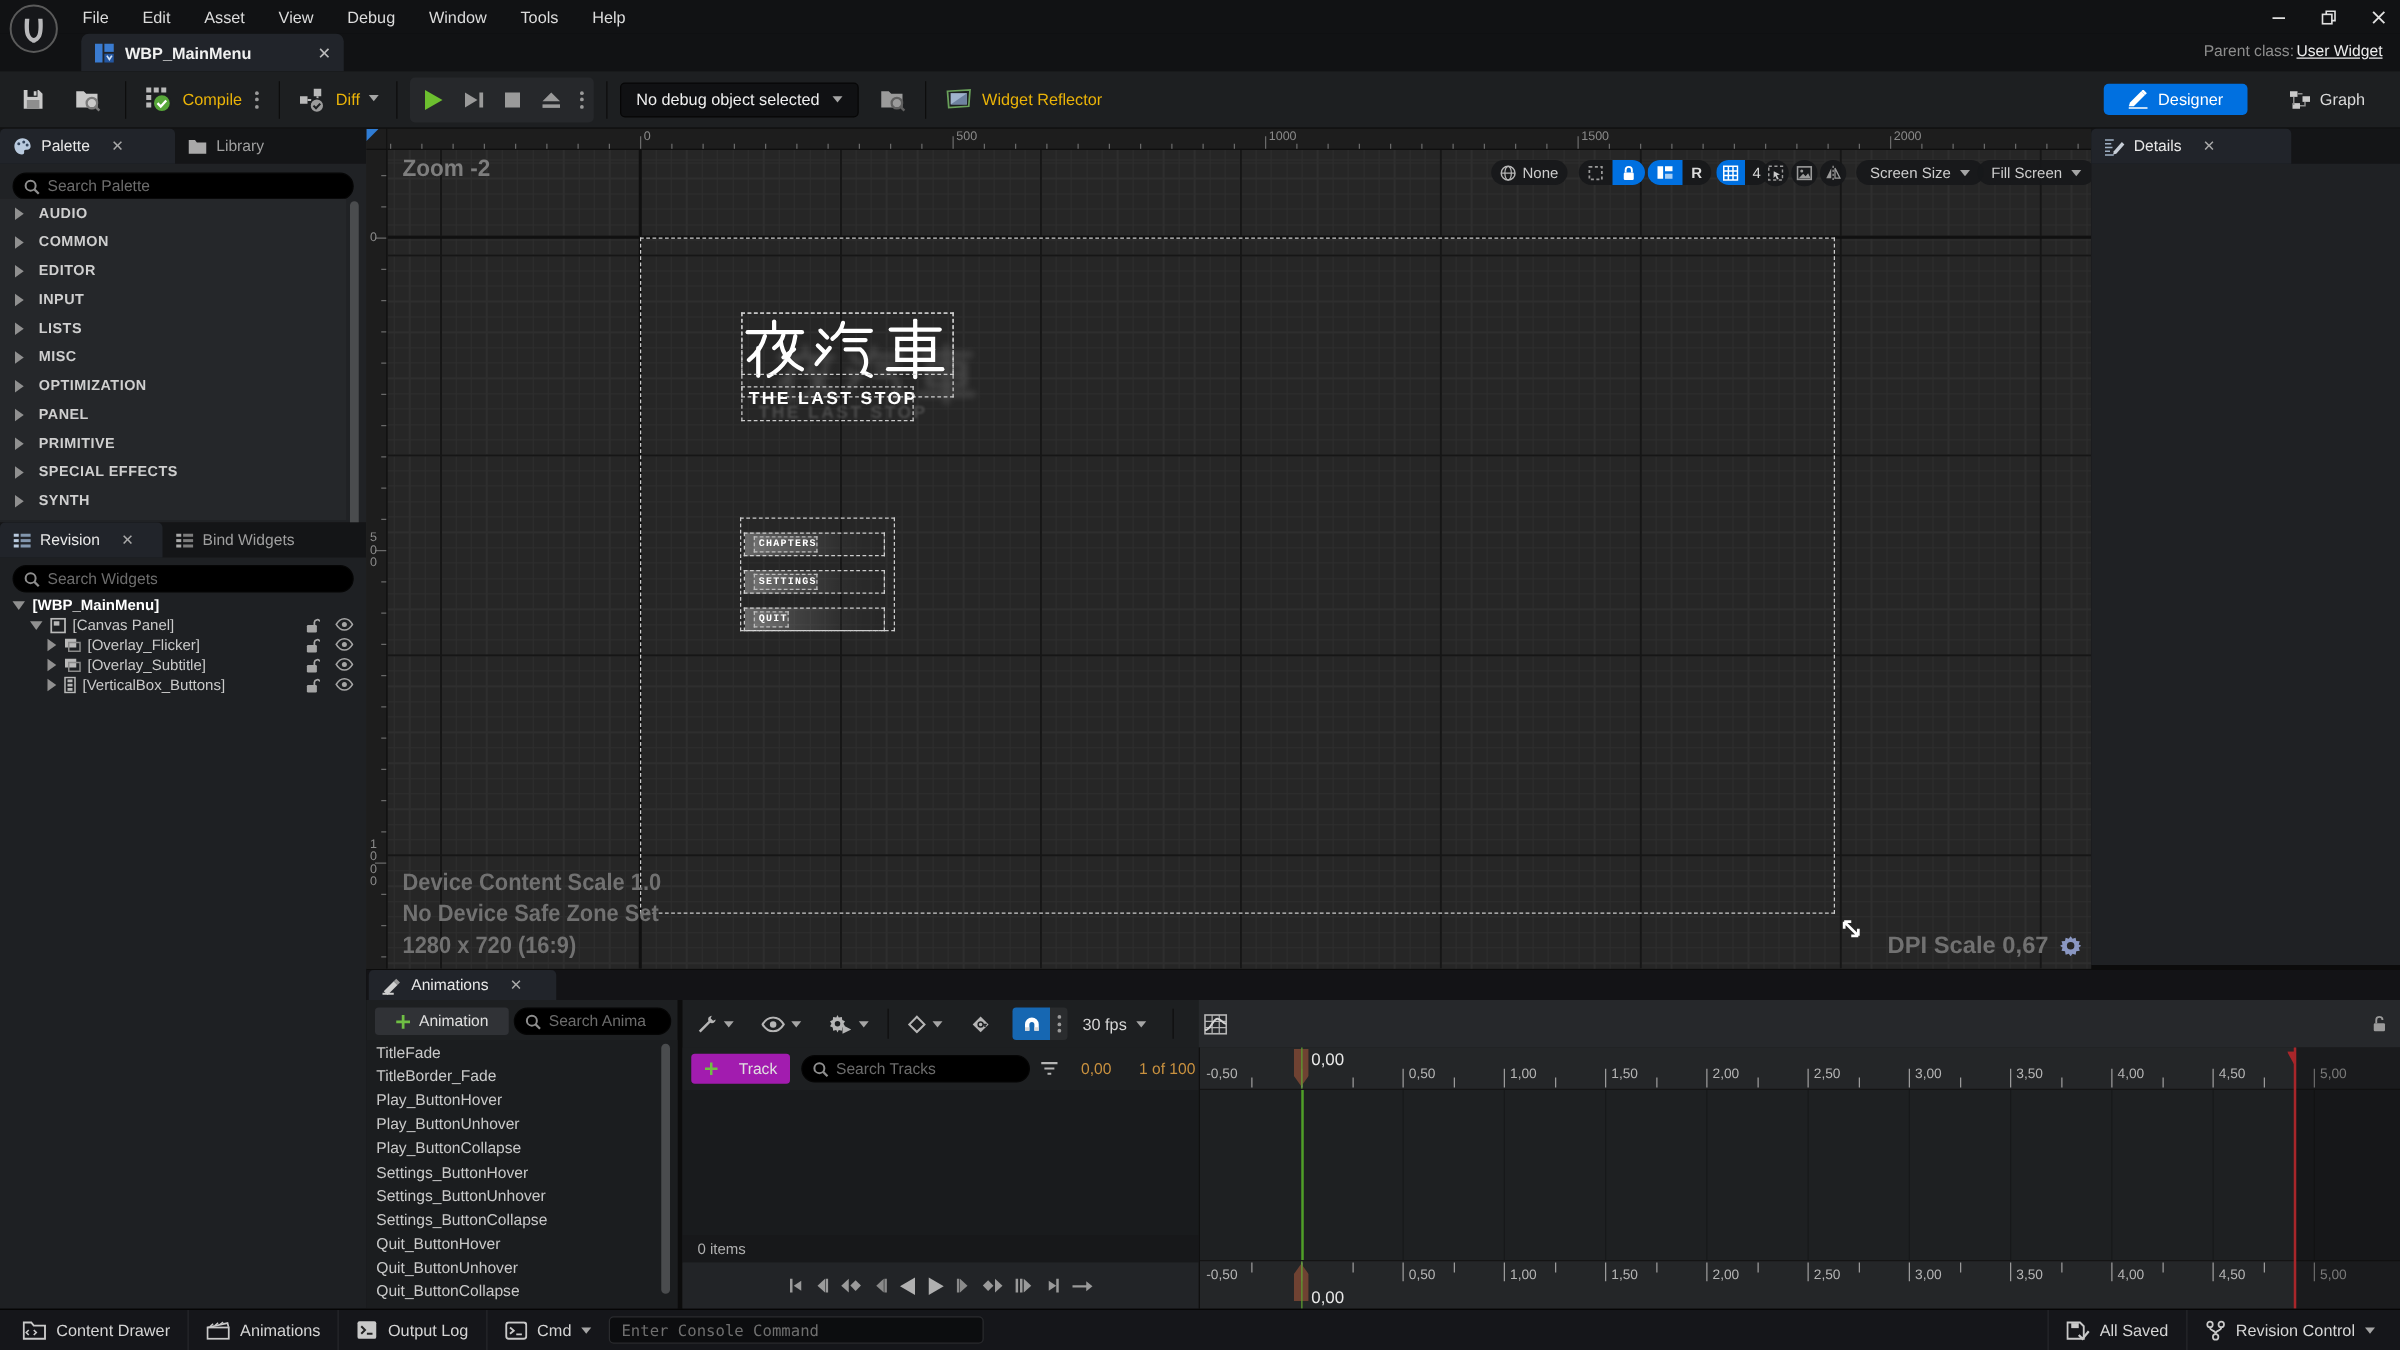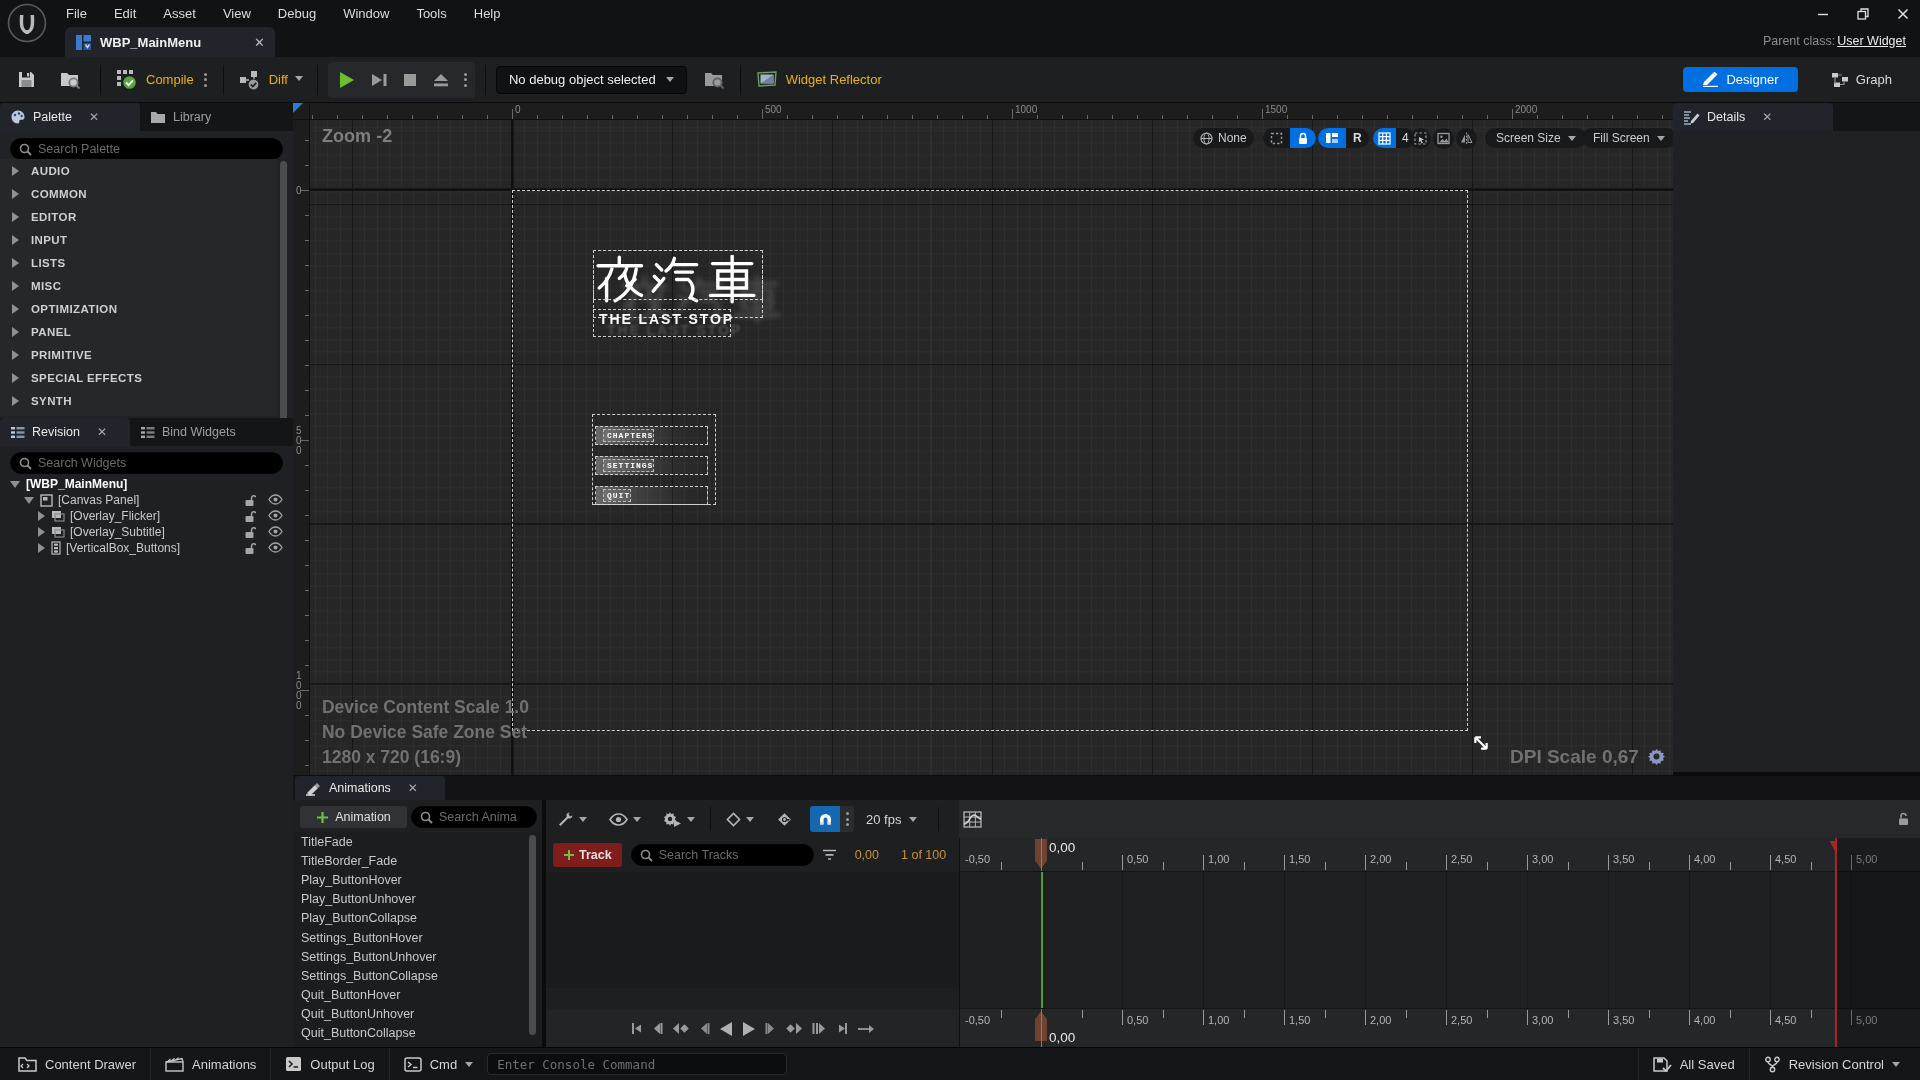--- a/index.html
+++ b/index.html
@@ -116,22 +116,22 @@
     font-size:12.5px; color:#e0e0e0; }
 
   
   #seq { left:546px; top:800px; width:1374px; height:247px; background:#1d1f21; }
   #seqtoolbar { position:absolute; left:0; top:0; width:100%; height:38px; display:flex; align-items:center; }
   .sicon { display:flex; align-items:center; gap:5px; margin:0 11px; }
   .chev { width:0; height:0; border:4px solid transparent; border-top:5px solid #a5a5a5; margin-top:4px; }
   #magnetbtn { background:#1667b2; border-radius:3px 0 0 3px; width:30px; height:26px; display:flex; align-items:center; justify-content:center; }
   #magnetdots { background:#2a2c2e; border-radius:0 3px 3px 0; width:14px; height:26px; display:flex; align-items:center; justify-content:center; }
   #trackrow { position:absolute; left:0; top:38px; width:413px; height:34px; display:flex; align-items:center; background:#1d1f21; }
-  #addtrack { background:#7f1d1d; border-radius:3px; height:24px; display:flex; align-items:center;
-    gap:4px; padding:0 10px; margin-left:7px; font-size:12.5px; color:#e0e0e0;font-weight:bold; }
+  #addtrack { background:#a21caf; border-radius:3px; height:24px; display:flex; align-items:center;
+    gap:16px; padding:0 10px; margin-left:7px; font-size:12.5px; color:#e0e0e0; }
   .orange { color:#c9913f; font-size:12.5px; }
   #outliner { position:absolute; left:0; top:72px; width:413px; height:116px; background:#191b1d; }
   #itemsrow { position:absolute; left:0; top:188px; width:413px; height:22px; background:#17181a; color:#b0b0b0;
     font-size:12px; display:flex; align-items:center; padding-left:12px; }
   #transport { position:absolute; left:0; top:210px; width:413px; height:37px; background:#222427;
     display:flex; align-items:center; justify-content:center; gap:9px; }
   #timeline { position:absolute; left:413px; top:38px; right:0; bottom:0; background:#1e2022; border-left:1px solid #101010; }
   .ruler { position:absolute; left:0; width:100%; height:34px; background:#242628; }
   #rulertop2 { top:0; border-bottom:1px solid #141414; }
   #rulerbot { bottom:0; height:39px; border-top:1px solid #141414; }
@@ -929,21 +929,21 @@
           </svg>
       </span>
       <span id="magnetdots">
         <span class="kebab" style="padding:0">
             <i></i>
             <i></i>
             <i></i>
           </span>
       </span>
       <span class="sicon" style="margin-left:12px; gap:8px">
-        <span style="font-size:13px; color:#d5d5d5">20 fps</span>
+        <span style="font-size:13px; color:#d5d5d5">30 fps</span>
         <span class="chev"></span>
       </span>
       <span style="width:1px; height:24px; background:#0e0e0e; margin:0 6px 0 10px"></span>
       <span class="sicon" style="margin-left:18px">
         <svg width="19" height="17" viewBox="0 0 19 17">
             <rect x="1" y="1" width="17" height="15" fill="none" stroke="#b5b5b5" stroke-width="1.3"></rect>
             <path d="M6.7 1 V16 M12.4 1 V16 M1 6 H18 M1 11 H18" stroke="#b5b5b5" stroke-width="1"></path>
             <path d="M1 13 C6 13 7 4 11 4 C14 4 15 8 18 8" stroke="#d5d5d5" stroke-width="1.6" fill="none"></path>
           </svg>
       </span>
@@ -972,20 +972,23 @@
       <span style="margin-left:8px">
         <svg width="15" height="12" viewBox="0 0 15 12">
             <path d="M1 1.5 H14 M3.5 5.8 H11.5 M6 10 H9" stroke="#b5b5b5" stroke-width="1.7"></path>
           </svg>
       </span>
       <span class="orange" style="margin-left:18px">0,00</span>
       <span class="orange" style="margin-left:22px">1 of 100</span>
     </div>
 
     <div id="outliner"></div>
+    <div id="itemsrow">
+        <span>0 items</span>
+      </div>
     <div id="transport">
       <span>
           <svg width="11" height="13" viewBox="0 0 11 13">
             <path d="M2 1 V12" stroke="#9a9a9a" stroke-width="2"></path>
             <path d="M4 6.5 L10 2.5 V10.5 Z" fill="#9a9a9a"></path>
           </svg>
         </span>
       <span>
           <svg width="12" height="13" viewBox="0 0 12 13">
             <path d="M9 1 L3 6.5 L9 12 Z" fill="#9a9a9a"></path>

